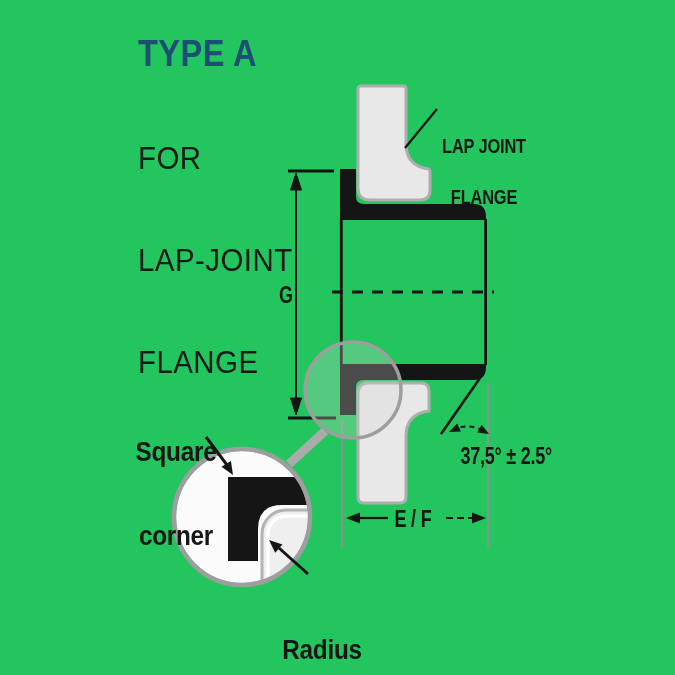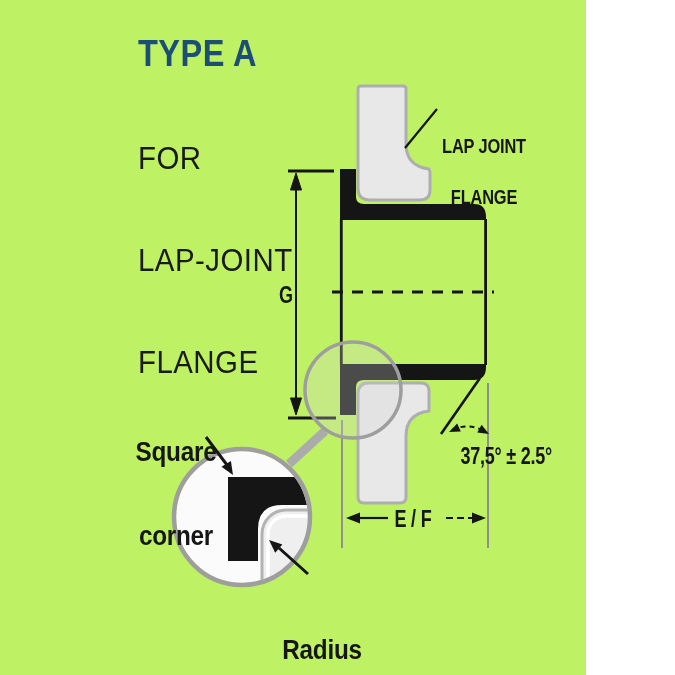--- a/index.html
+++ b/index.html
@@ -1,17 +1,17 @@
 <!DOCTYPE html>
 <html><head>
 <meta charset="utf-8">
 <style>
   html,body{margin:0;padding:0;background:#ffffff;}
   .canvas{
-    position:relative;width:586px;height:675px;background:#bef264;overflow:hidden;
+    position:relative;width:675px;height:675px;background:#22c55e;overflow:hidden;
     font-family:"Liberation Sans","DejaVu Sans",sans-serif;
   }
   .canvas svg{position:absolute;left:0;top:0;}
   .lbl{position:absolute;color:#161616;white-space:pre;}
   #title{
     left:138px;top:33px;font-size:37px;font-weight:700;color:#1d4e73;
     letter-spacing:.5px;transform:scaleX(.88);transform-origin:left top;
   }
   #subtitle{
     left:138px;top:73px;font-size:32px;font-weight:400;line-height:34px;color:#1a1a1a;

